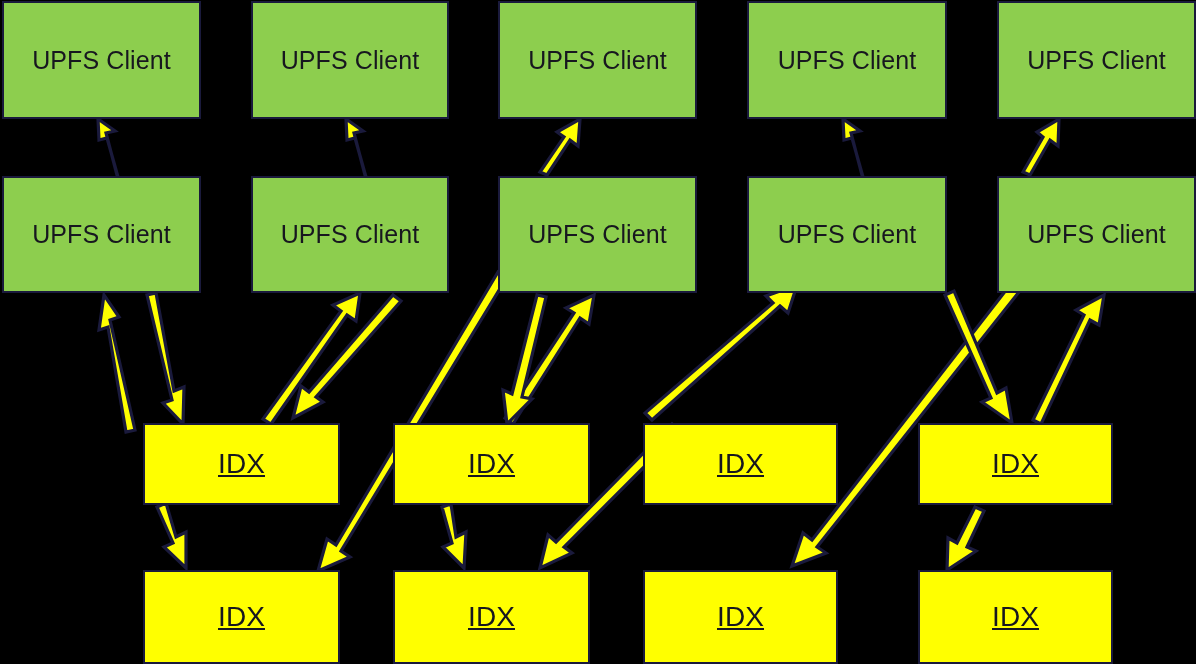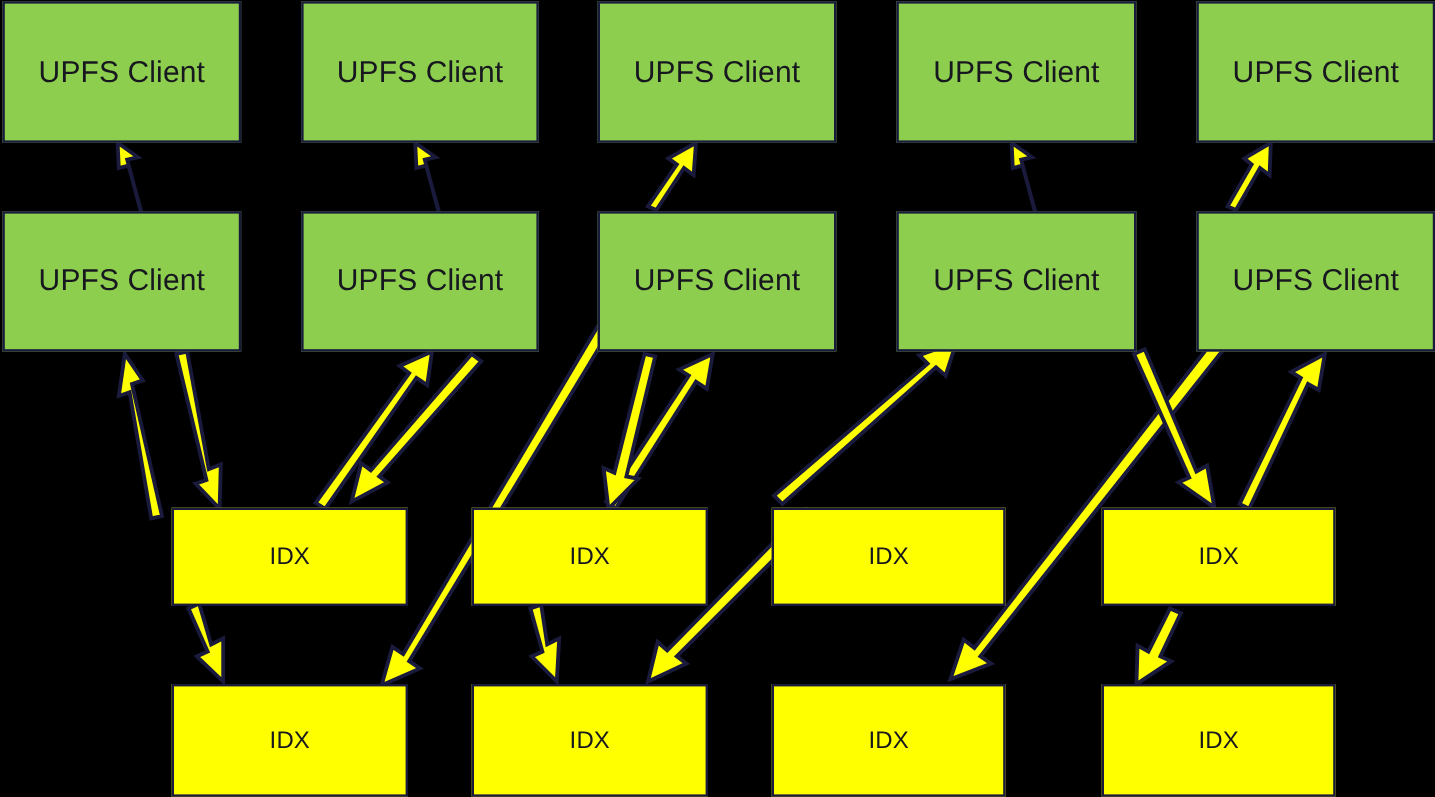--- a/index.html
+++ b/index.html
@@ -45,21 +45,22 @@
   }
   .node-label {
     color: #17171f;
     font-family: "Liberation Sans", sans-serif;
     font-size: 25px;
     line-height: 1;
     white-space: nowrap;
     letter-spacing: 0.1px;
   }
   .node-box.yellow .node-label {
-    font-size: 20px;
+    font-size: 28px;
+    text-decoration: underline;
   }
 </style>
 </head>
 <body>
 
 <div id="diagram-root" style="background: rgb(0, 0, 0);">
 
   <svg id="diagram-svg" viewBox="0 0 1196 664" xmlns="http://www.w3.org/2000/svg">
 
     <g>

